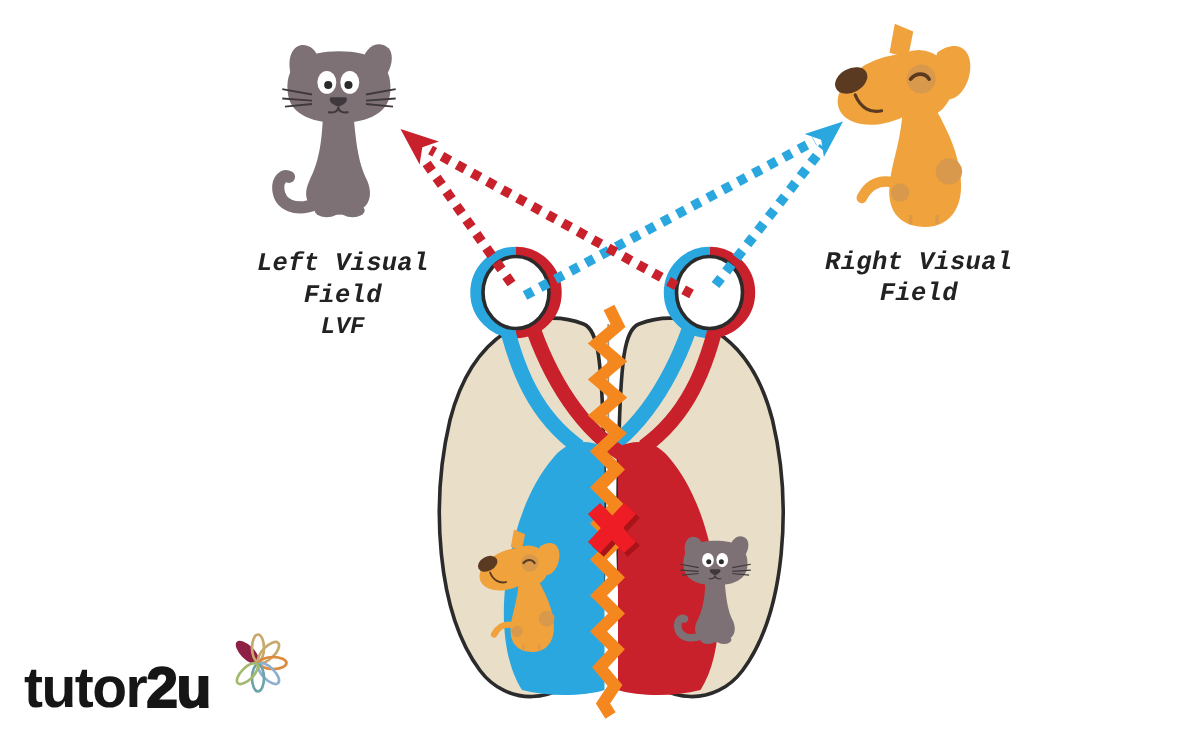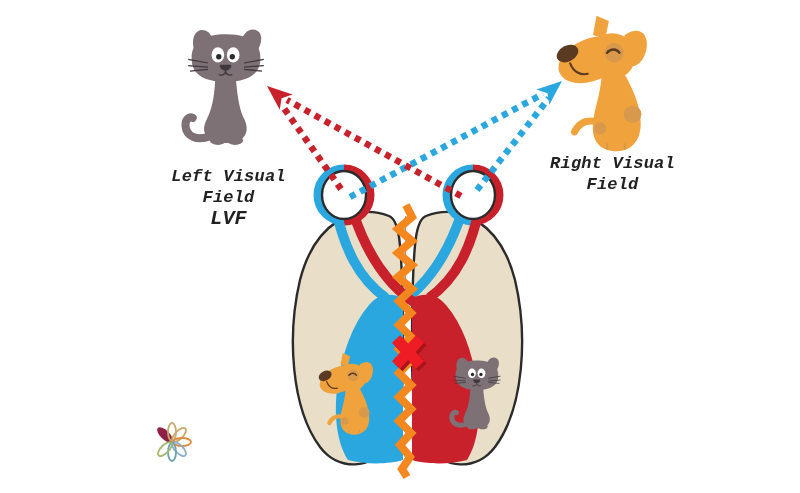--- a/index.html
+++ b/index.html
@@ -1,23 +1,23 @@
 <!DOCTYPE html>
 <html style="--lvf-red: #c9212b; --rvf-blue: #2aa7df; --cut-red: #ee1c24; --cut-shadow: #a81418; --zigzag-orange: #f5871f; --brain-beige: #e9dfc8; --outline-dark: #2b2b2b; --cat-gray: #7d7176; --cat-face-dark: #3f383c; --dog-orange: #f0a23c; --dog-brown: #5b3a22; --dog-spot: #d9994c; --text-dark: #222222; --logo-black: #161616; --flower-maroon: #8e2045; --flower-gold: #c8a96d; --flower-orange: #dd8a3d; --flower-blue: #8cb0cf; --flower-teal: #6fa3ab; --flower-green: #a3b96d;"><head>
 <meta charset="utf-8">
 <style>
   html,body{margin:0;padding:0;background:#ffffff;}
   #stage{position:relative;width:800px;height:493px;background:#fff;overflow:hidden;
          font-family:"Liberation Sans",sans-serif;}
   svg{position:absolute;left:0;top:0;}
   .vf-label{position:absolute;text-align:center;font-style:italic;font-weight:bold;
             color:var(--text-dark);font-size:17px;line-height:21px;letter-spacing:.2px;font-family:Liberation Mono, monospace;}
-  .vf-label .l2{font-size:20px;}
+  .vf-label .l2{font-size:16px;}
   #lvf-label{left:146px;top:166px;width:165px;}
-  #rvf-label{left:530px;top:153px;width:165px;}
+  #rvf-label{left:530px;top:165px;width:165px;}
   #logo{position:absolute;left:16px;top:438px;color:var(--logo-black);
         font-size:38px;letter-spacing:-1px;line-height:42px;}
   #logo .p1{font-weight:bold;}
   #logo .p2{font-weight:bold;-webkit-text-stroke:1.3px var(--logo-black);}
   #logo-flower{position:absolute;left:148px;top:421px;}
   
   .f-red{fill:var(--lvf-red);}     .s-red{stroke:var(--lvf-red);}
   .f-blue{fill:var(--rvf-blue);}   .s-blue{stroke:var(--rvf-blue);}
   .f-beige{fill:var(--brain-beige);stroke:var(--outline-dark);stroke-width:2.4;}
   .s-zig{stroke:var(--zigzag-orange);}
@@ -122,20 +122,21 @@
 </svg>
 
 <div id="lvf-label" class="vf-label">
   <div>Left Visual Field</div>
   <div class="l2">LVF</div>
 </div>
 <div id="rvf-label" class="vf-label">
   <div>Right Visual Field</div>
 </div>
 
+<div id="logo"><span class="p1">tutor</span><span class="p2">2u</span></div>
 <svg id="logo-flower" width="46" height="42" viewBox="0 0 46 42">
   <g transform="translate(24,21)">
     <ellipse rx="10" ry="4.5" transform="rotate(-135) translate(10,0)" fill="var(--flower-maroon)"></ellipse>
     <ellipse rx="9" ry="4" transform="rotate(-90) translate(10,0)" fill="none" stroke="var(--flower-gold)" stroke-width="1.8"></ellipse>
     <ellipse rx="9" ry="4" transform="rotate(-45) translate(10,0)" fill="none" stroke="var(--flower-gold)" stroke-width="1.8"></ellipse>
     <ellipse rx="9" ry="4" transform="rotate(0) translate(10,0)" fill="none" stroke="var(--flower-orange)" stroke-width="1.8"></ellipse>
     <ellipse rx="9" ry="4" transform="rotate(45) translate(10,0)" fill="none" stroke="var(--flower-blue)" stroke-width="1.8"></ellipse>
     <ellipse rx="9" ry="4" transform="rotate(90) translate(10,0)" fill="none" stroke="var(--flower-teal)" stroke-width="1.8"></ellipse>
     <ellipse rx="9" ry="4" transform="rotate(135) translate(10,0)" fill="none" stroke="var(--flower-green)" stroke-width="1.8"></ellipse>
   </g>

